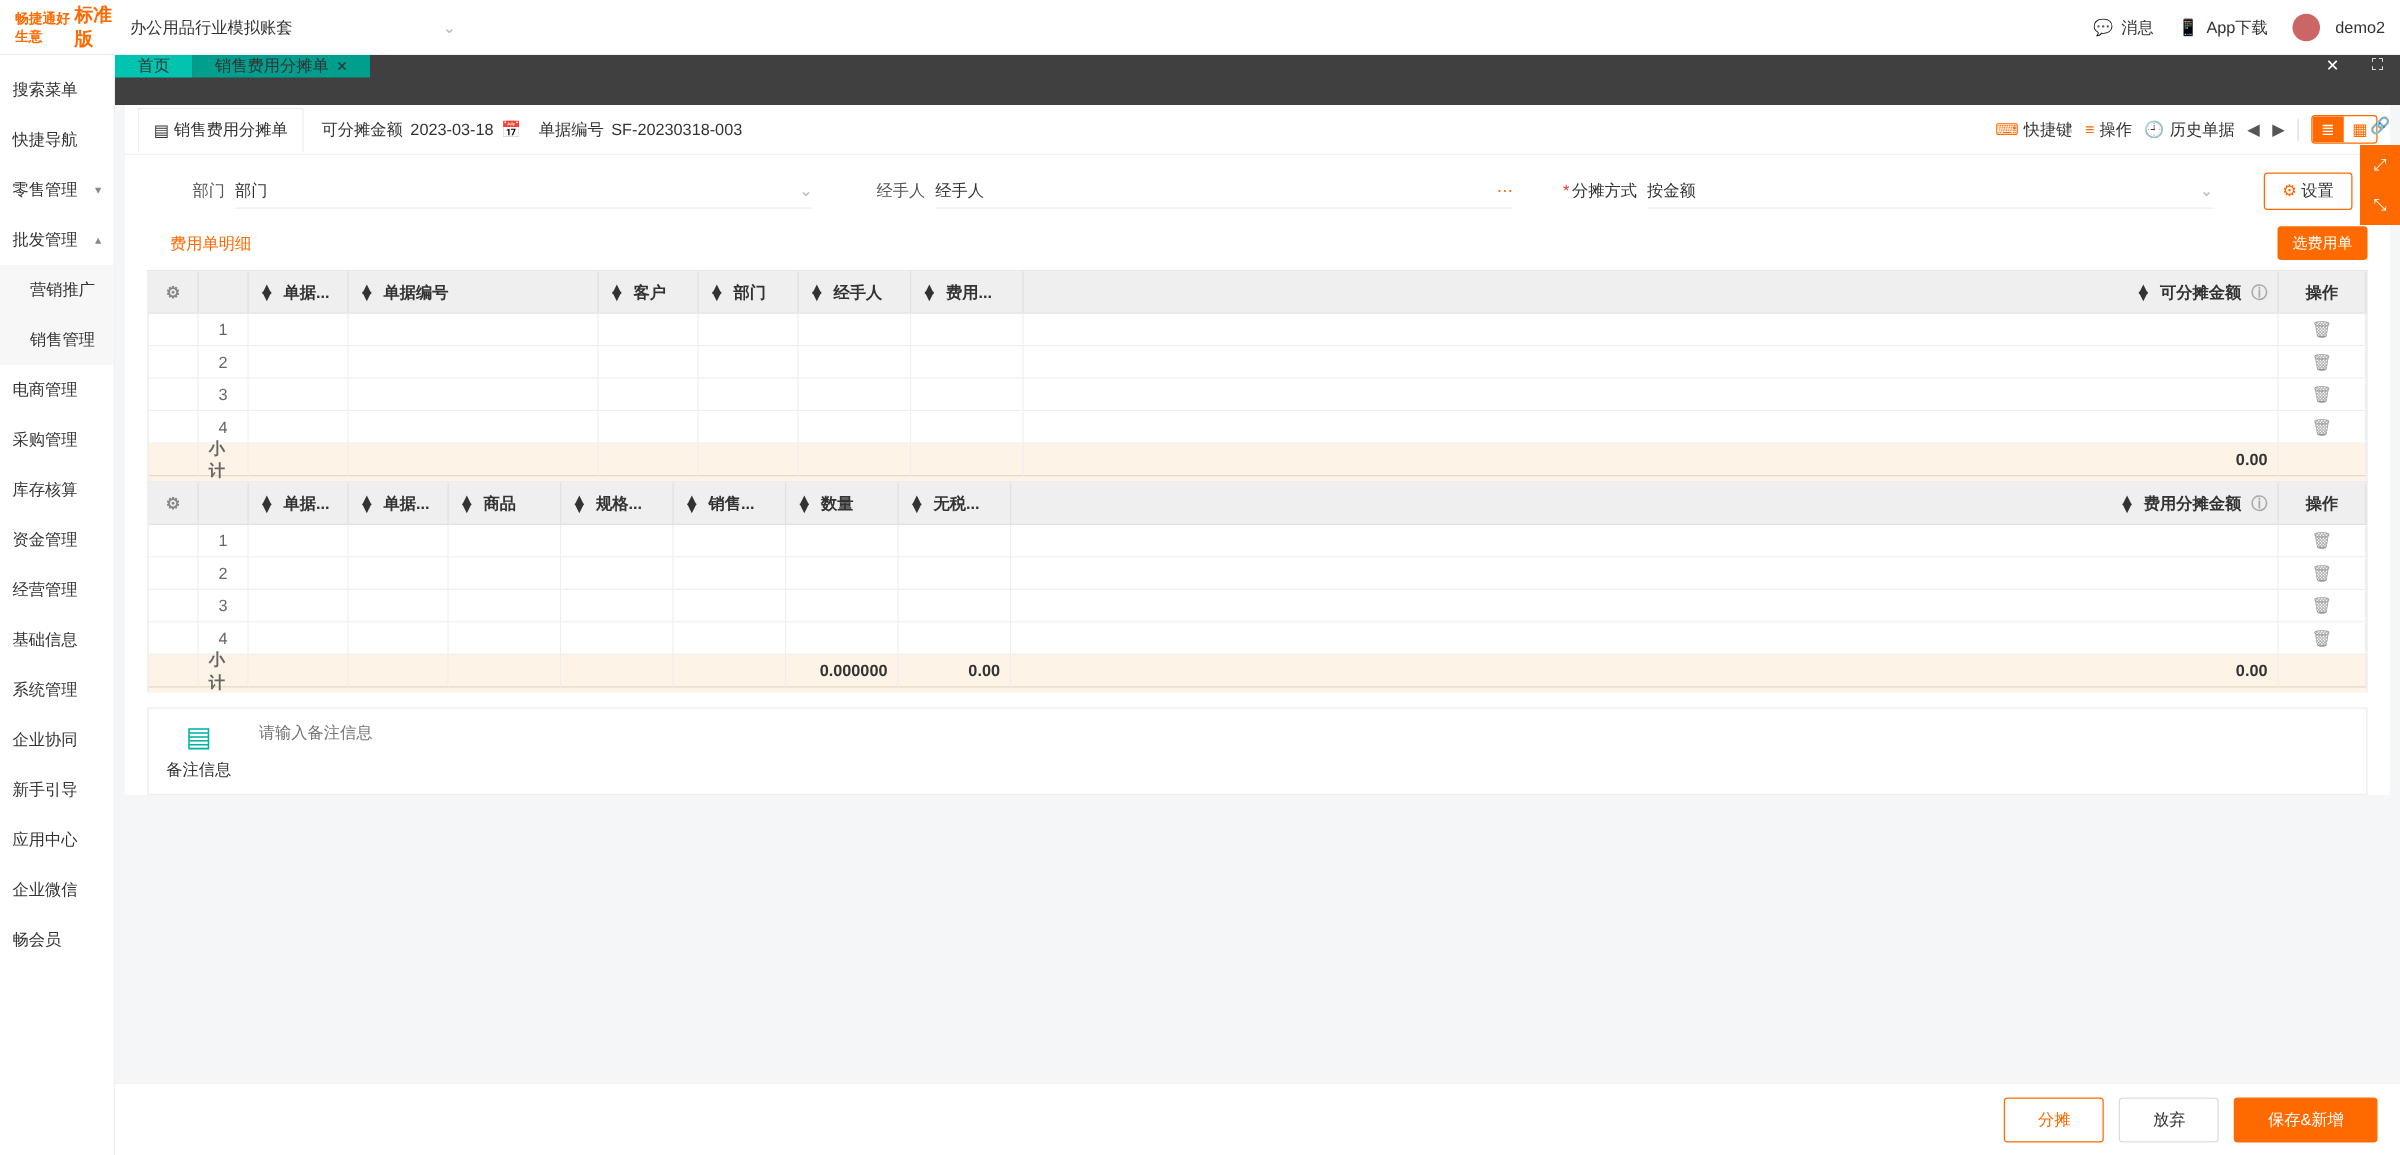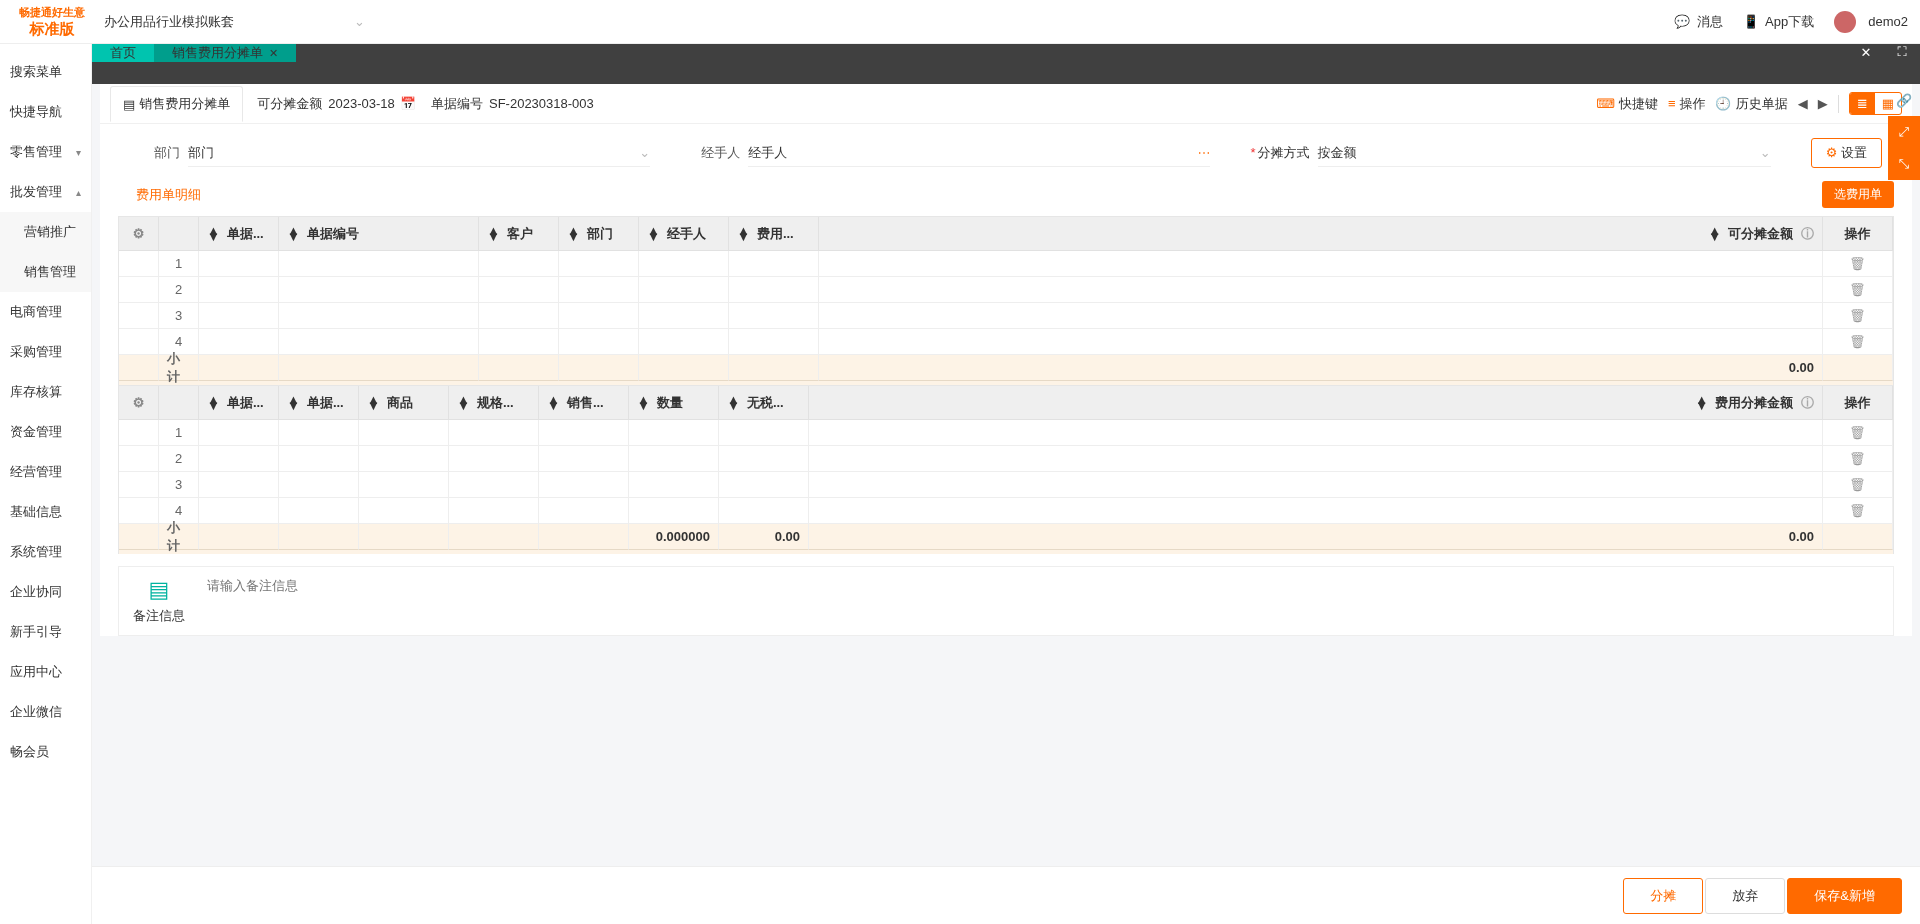--- a/index.html
+++ b/index.html
@@ -1,19 +1,19 @@
 <!DOCTYPE html>
 <html><head>
 <meta charset="utf-8">
 <style>
 *{box-sizing:border-box;margin:0;padding:0;font-family:"Microsoft YaHei","PingFang SC",Arial,sans-serif;font-size:13px;color:#333}
 body{background:#fff;overflow:hidden}
 .app{display:flex;flex-direction:column;height:924px;width:1920px}
 .top-bar{display:flex;align-items:center;height:44px;border-bottom:1px solid #eee;padding:0 12px}
-.logo{width:80px;display:flex;flex-direction:column;align-items:center;gap:0;color:#ff6a00;font-weight:bold;margin-right:12px}
+.logo{width:80px;display:flex;flex-direction:row;align-items:center;gap:0;color:#ff6a00;font-weight:bold;margin-right:12px}
 .logo-text{font-size:11px;color:#ff6a00}
 .logo-sub{font-size:15px;color:#ff6a00}
 .biz-select{flex:0 0 auto;color:#666;display:flex;align-items:center;gap:120px;cursor:pointer}
 .chev{color:#bbb}
 .top-spacer{flex:1}
 .top-act{display:flex;align-items:center;gap:6px;margin-left:20px;color:#555;cursor:pointer}
 .avatar{width:22px;height:22px;border-radius:50%;background:#c66;margin-right:6px}
 .body{display:flex;flex:1;min-height:0}
 .sidebar{width:92px;background:#fff;border-right:1px solid #f0f0f0;padding-top:8px;overflow:hidden}
 .side-item{padding:11px 10px;color:#333;cursor:pointer;display:flex;align-items:center;justify-content:space-between}
@@ -59,21 +59,21 @@
 .grow{display:flex}
 .num{justify-content:center;color:#666}
 .op{justify-content:center;color:#999;cursor:pointer}
 .right{justify-content:flex-end}
 .subtotal{background:#fdf3e6!important;font-weight:bold;height:30px!important}
 .subtotal .gcell{background:#fdf3e6;border-bottom:1px solid #e6d9c6}
 .remarks{margin:12px 18px 0;display:flex;gap:18px;border:1px solid #eee;padding:10px;background:#fff}
 .remarks .side{display:flex;flex-direction:column;align-items:center;gap:4px;color:#777;width:60px}
 .remarks .side .ic{color:#00b3a0;font-size:22px}
 .remarks textarea{flex:1;border:none;resize:none;outline:none;color:#be185d;height:40px}
-.footer{height:58px;border-top:1px solid #eee;display:flex;align-items:center;justify-content:flex-end;padding:0 18px;gap:2px;background:#fff}
+.footer{height:58px;border-top:1px solid #eee;display:flex;align-items:center;justify-content:flex-end;padding:0 18px;gap:12px;background:#fff}
 .btn-lg{padding:8px 26px;border-radius:3px;cursor:pointer;border:1px solid #ddd;background:#fff}
 .btn-primary{background:#ff6a00;color:#fff;border-color:#ff6a00}
 .btn-ghost{border:1px solid #ff6a00;color:#ff6a00;background:#fff}
 .rail{position:absolute;right:0;top:40px;width:32px;display:flex;flex-direction:column;gap:0}
 .rail div{height:32px;display:flex;align-items:center;justify-content:center;cursor:pointer;color:#888}
 .rail .on{background:#ff6a00;color:#fff}
 .gear{width:40px;justify-content:center;color:#888}
 </style>
 </head>
 <body>

